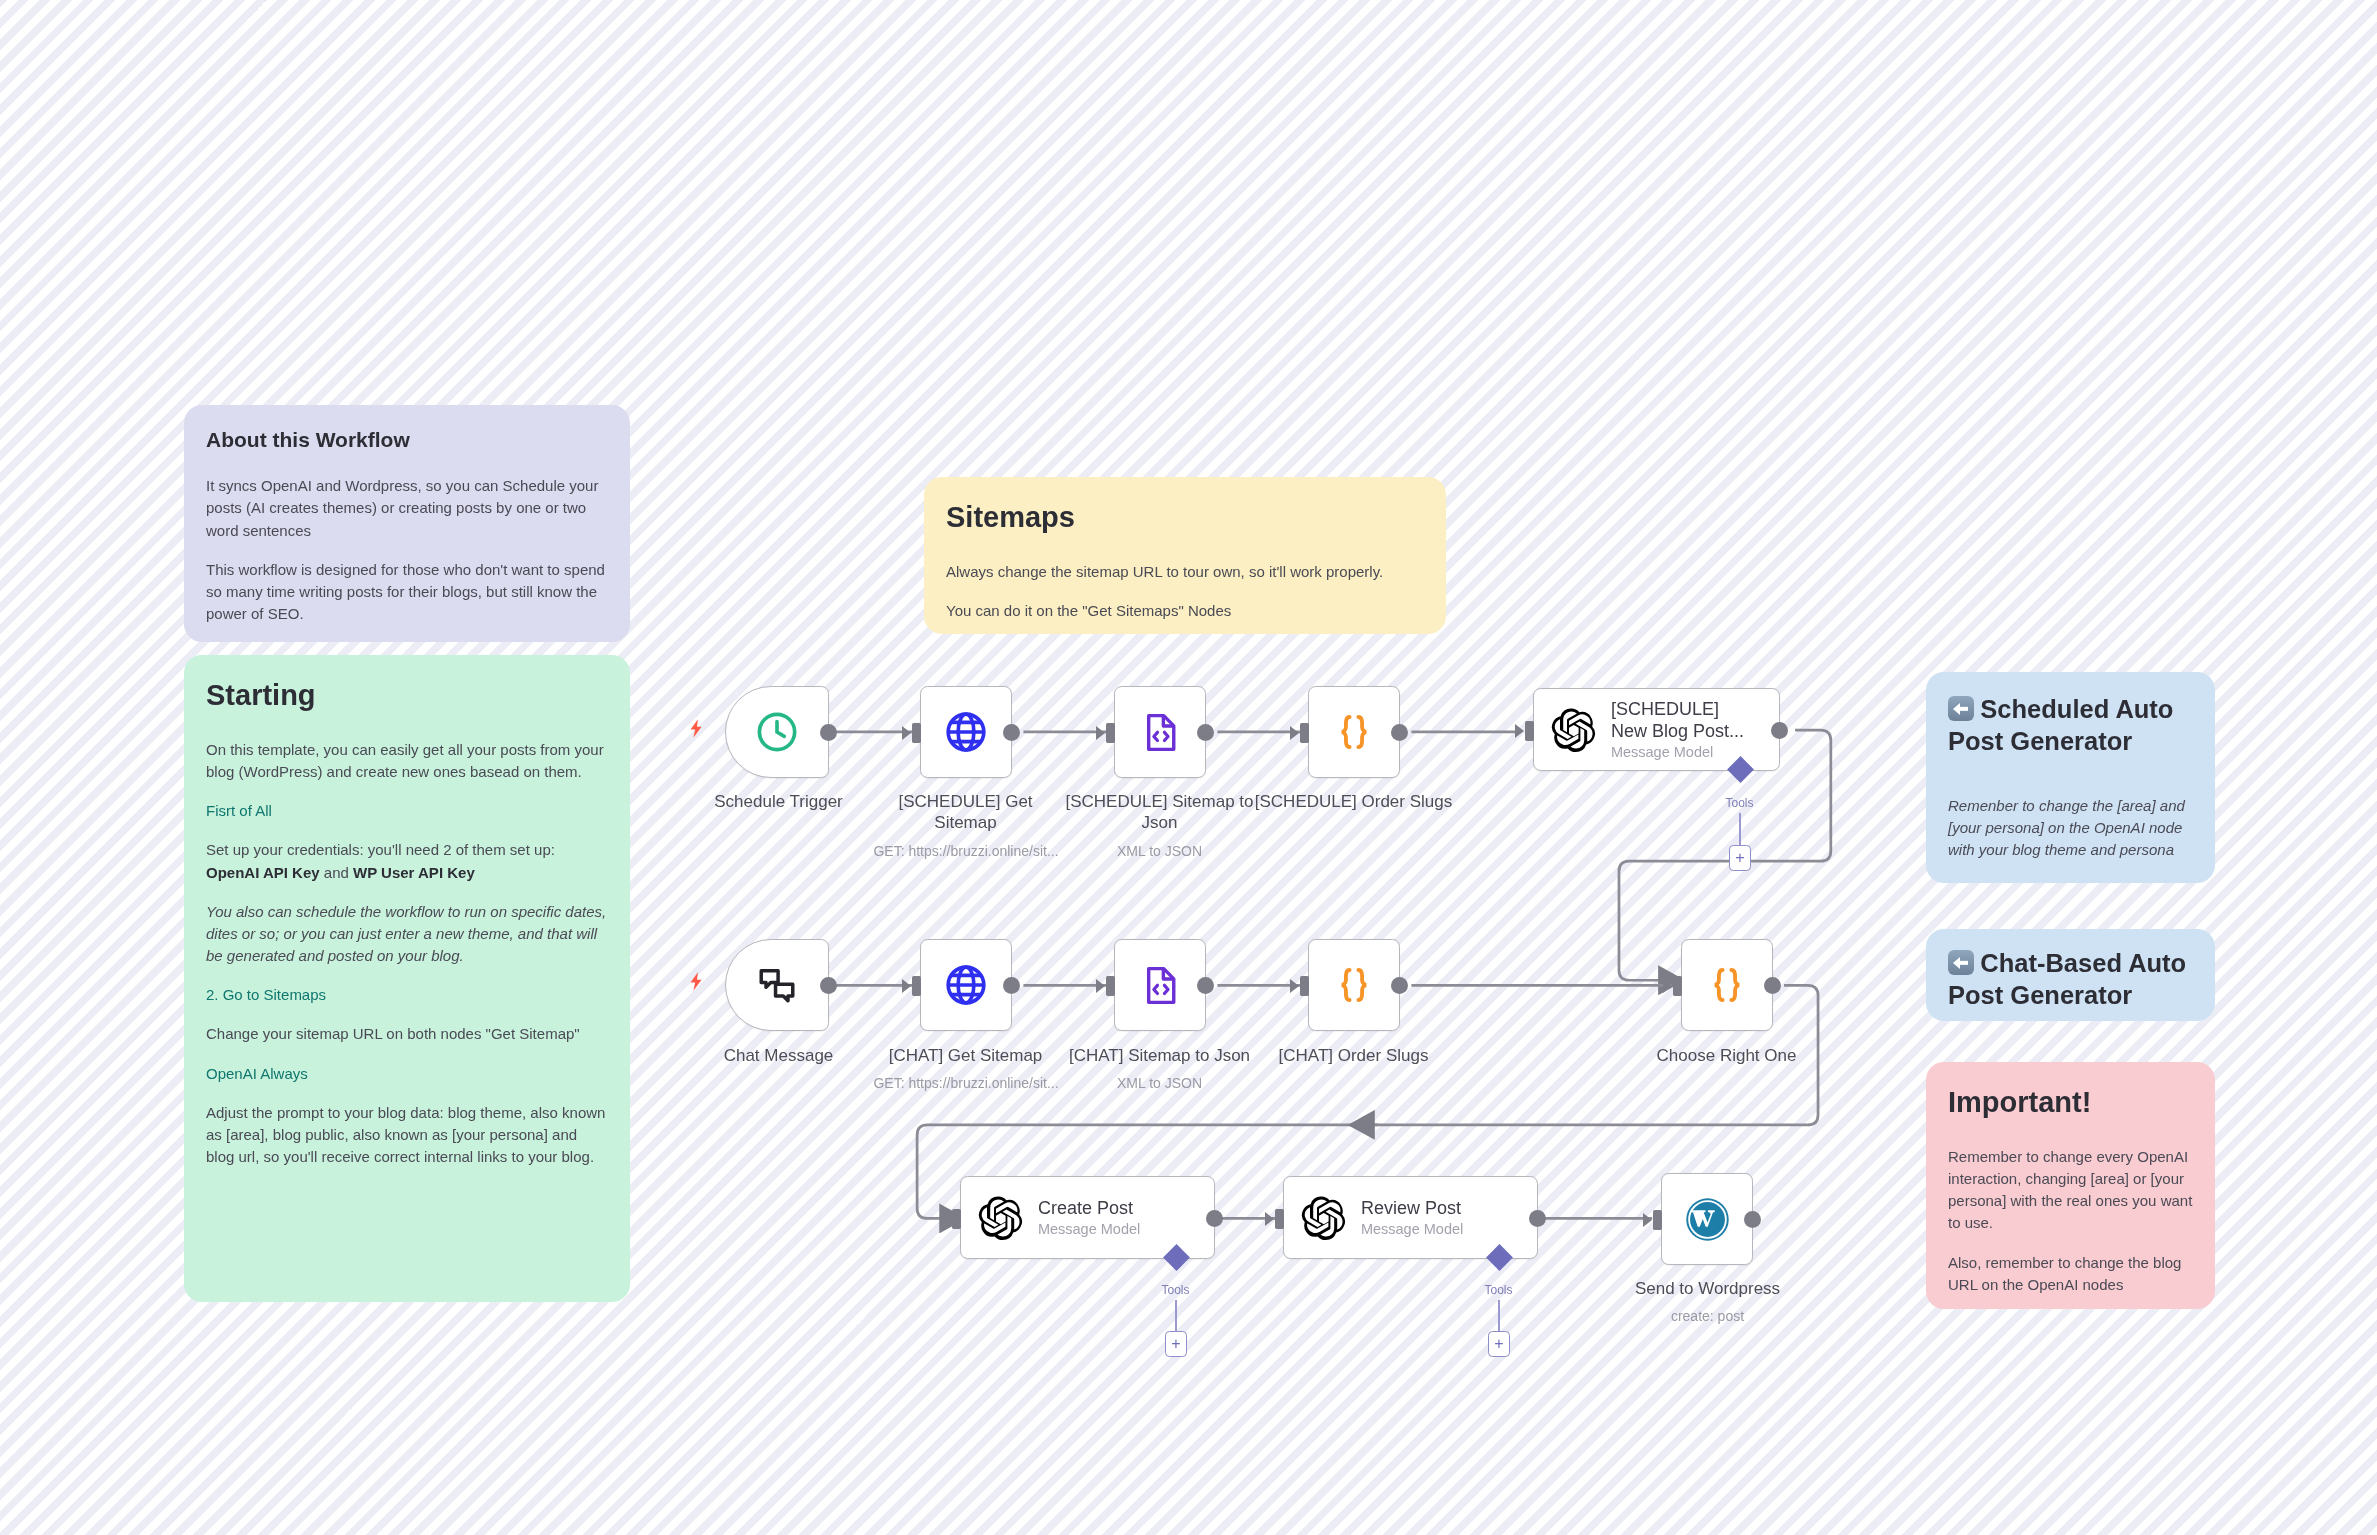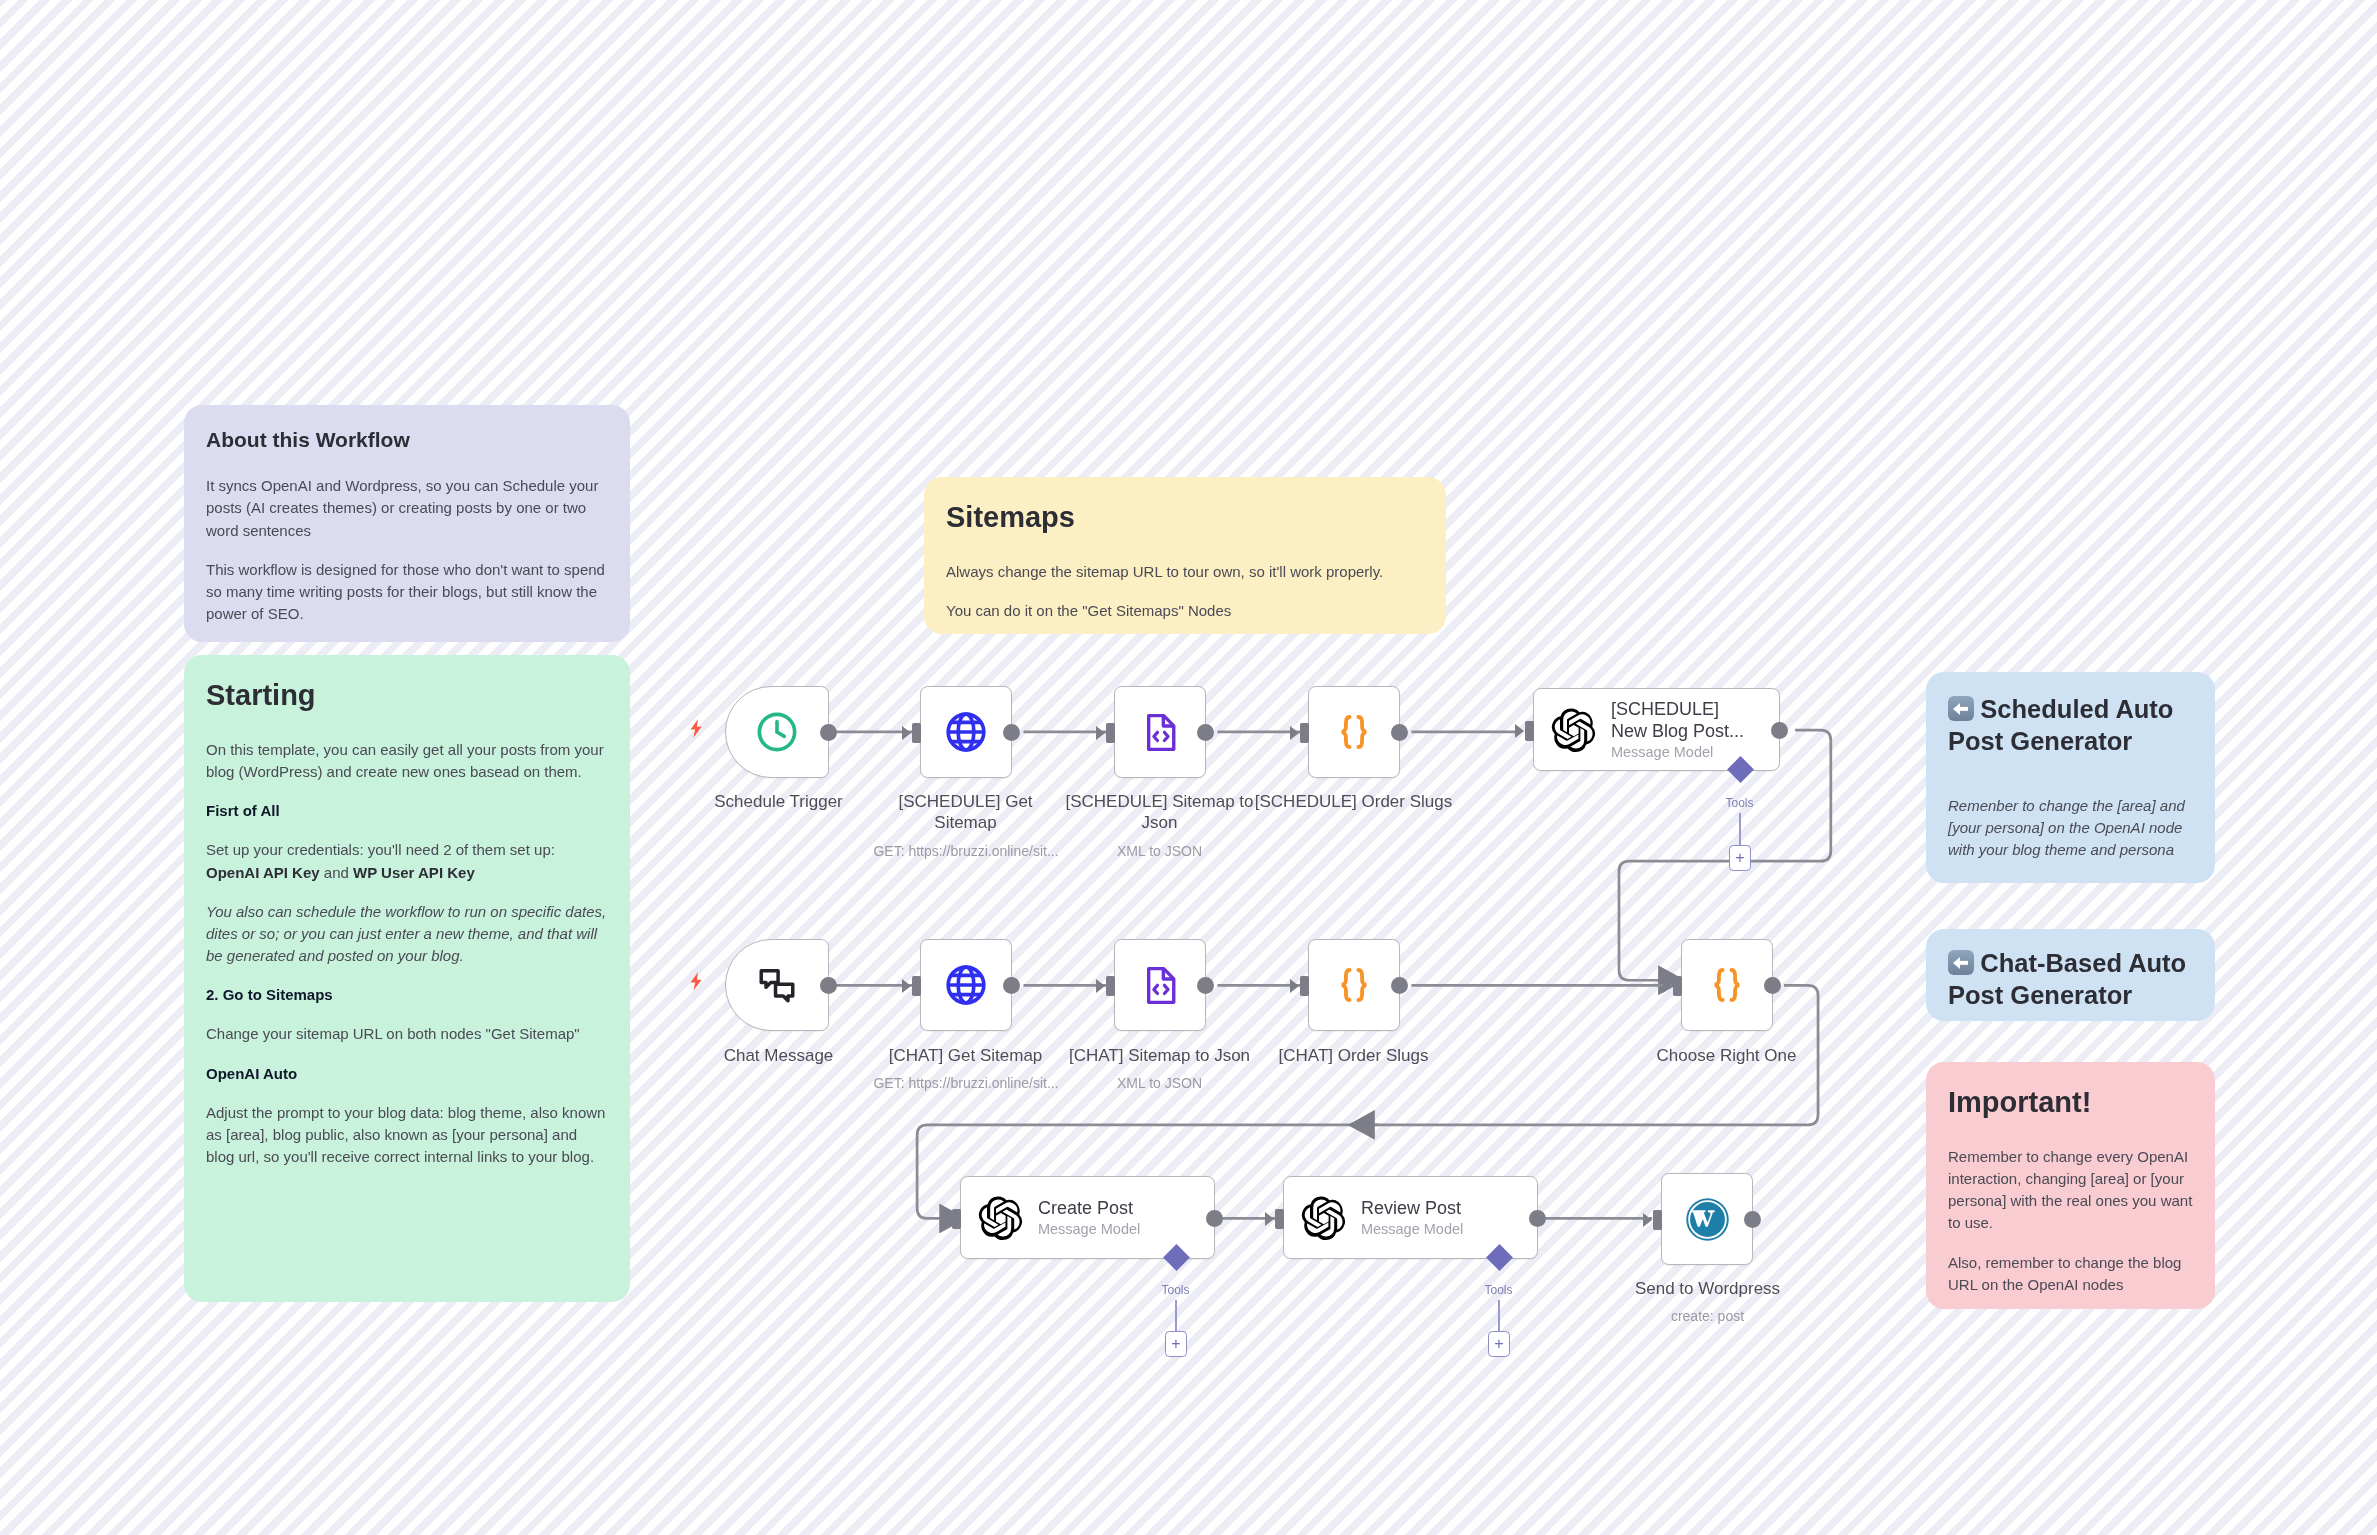--- a/index.html
+++ b/index.html
@@ -40,21 +40,21 @@
     font-size: 29px;
     margin-bottom: 25.5px;
   }
   .sticky p {
     margin: 0 0 17px 0;
     font-size: 15px;
     line-height: 1.48;
     color: #4a4a55;
   }
   .sticky p:last-child { margin-bottom: 0; }
-  .sticky p.bold { font-weight: 700; color: #0f172a; }
+  .sticky p.bold { font-weight: 400; color: #0f766e; }
   .sticky p.ital { font-style: italic; }
   .sticky p b { font-weight: 700; color: #2d2d36; }
 
   .note-purple { background: #dcdcf0; }
   .note-green  { background: #c9f2dd; }
   .note-yellow { background: #fcefc3; }
   .note-blue   { background: #cfe2f3; }
   .note-pink   { background: #f9ccd1; }
 
   .note-blue h3, .note-pink h3 { font-size: 25.5px; margin-bottom: 0; }
@@ -242,21 +242,21 @@
   </div>
 
   <div class="sticky note-green" style="left:184px; top:655px; width:446px; height:647px;">
     <h3 class="big">Starting</h3>
     <p>On this template, you can easily get all your posts from your blog (WordPress) and create new ones basead on them.</p>
     <p class="bold">Fisrt of All</p>
     <p><span>Set up your credentials: you'll need 2 of them set up: </span><b>OpenAI API Key</b><span> and </span><b>WP User API Key</b></p>
     <p class="ital">You also can schedule the workflow to run on specific dates, dites or so; or you can just enter a new theme, and that will be generated and posted on your blog.</p>
     <p class="bold">2. Go to Sitemaps</p>
     <p>Change your sitemap URL on both nodes "Get Sitemap"</p>
-    <p class="bold">OpenAI Auto</p>
+    <p class="bold">OpenAI Always</p>
     <p>Adjust the prompt to your blog data: blog theme, also known as [area], blog public, also known as [your persona] and blog url, so you'll receive correct internal links to your blog.</p>
   </div>
 
   <div class="sticky note-yellow" style="left:924px; top:477px; width:522px; height:157px;">
     <h3 class="big">Sitemaps</h3>
     <p>Always change the sitemap URL to tour own, so it'll work properly.</p>
     <p>You can do it on the "Get Sitemaps" Nodes</p>
   </div>
 
   <div class="sticky note-blue" style="left:1926px; top:672px; width:289px; height:211px;">

